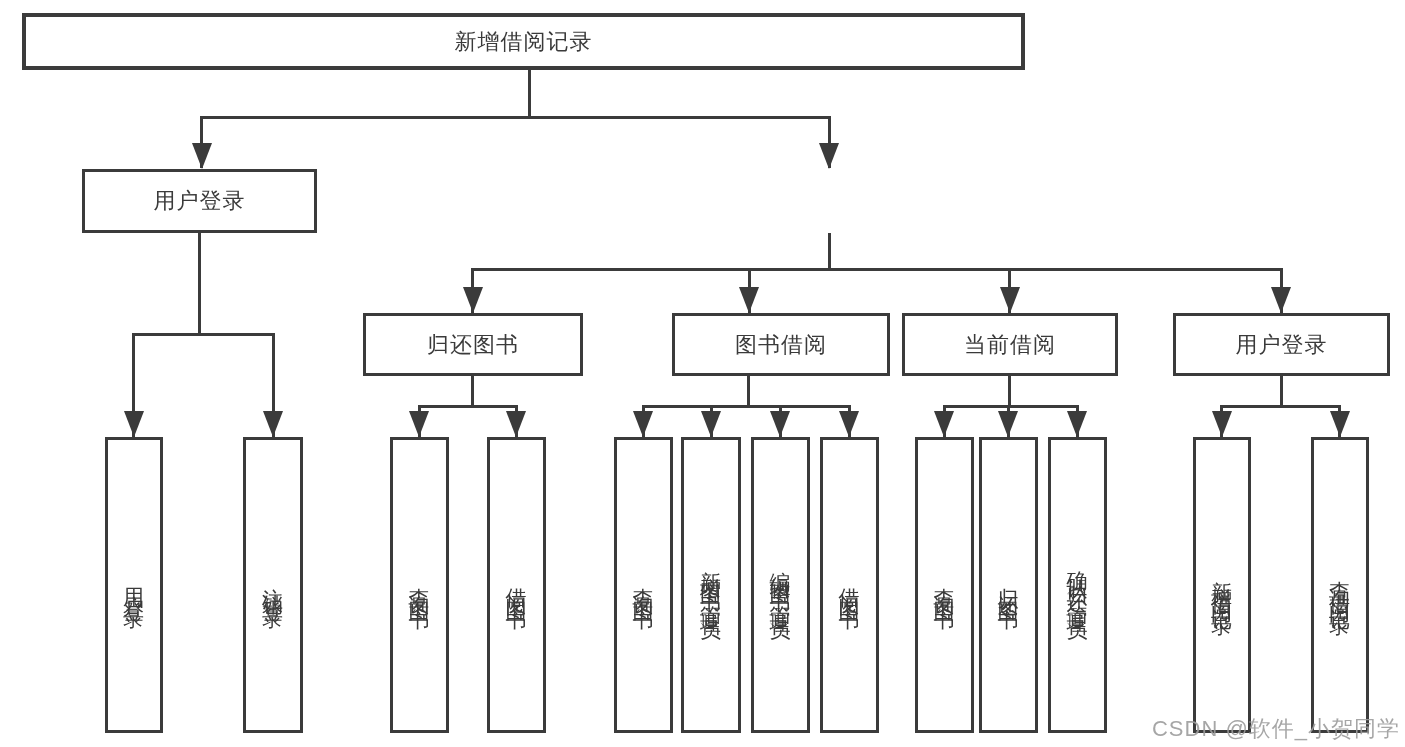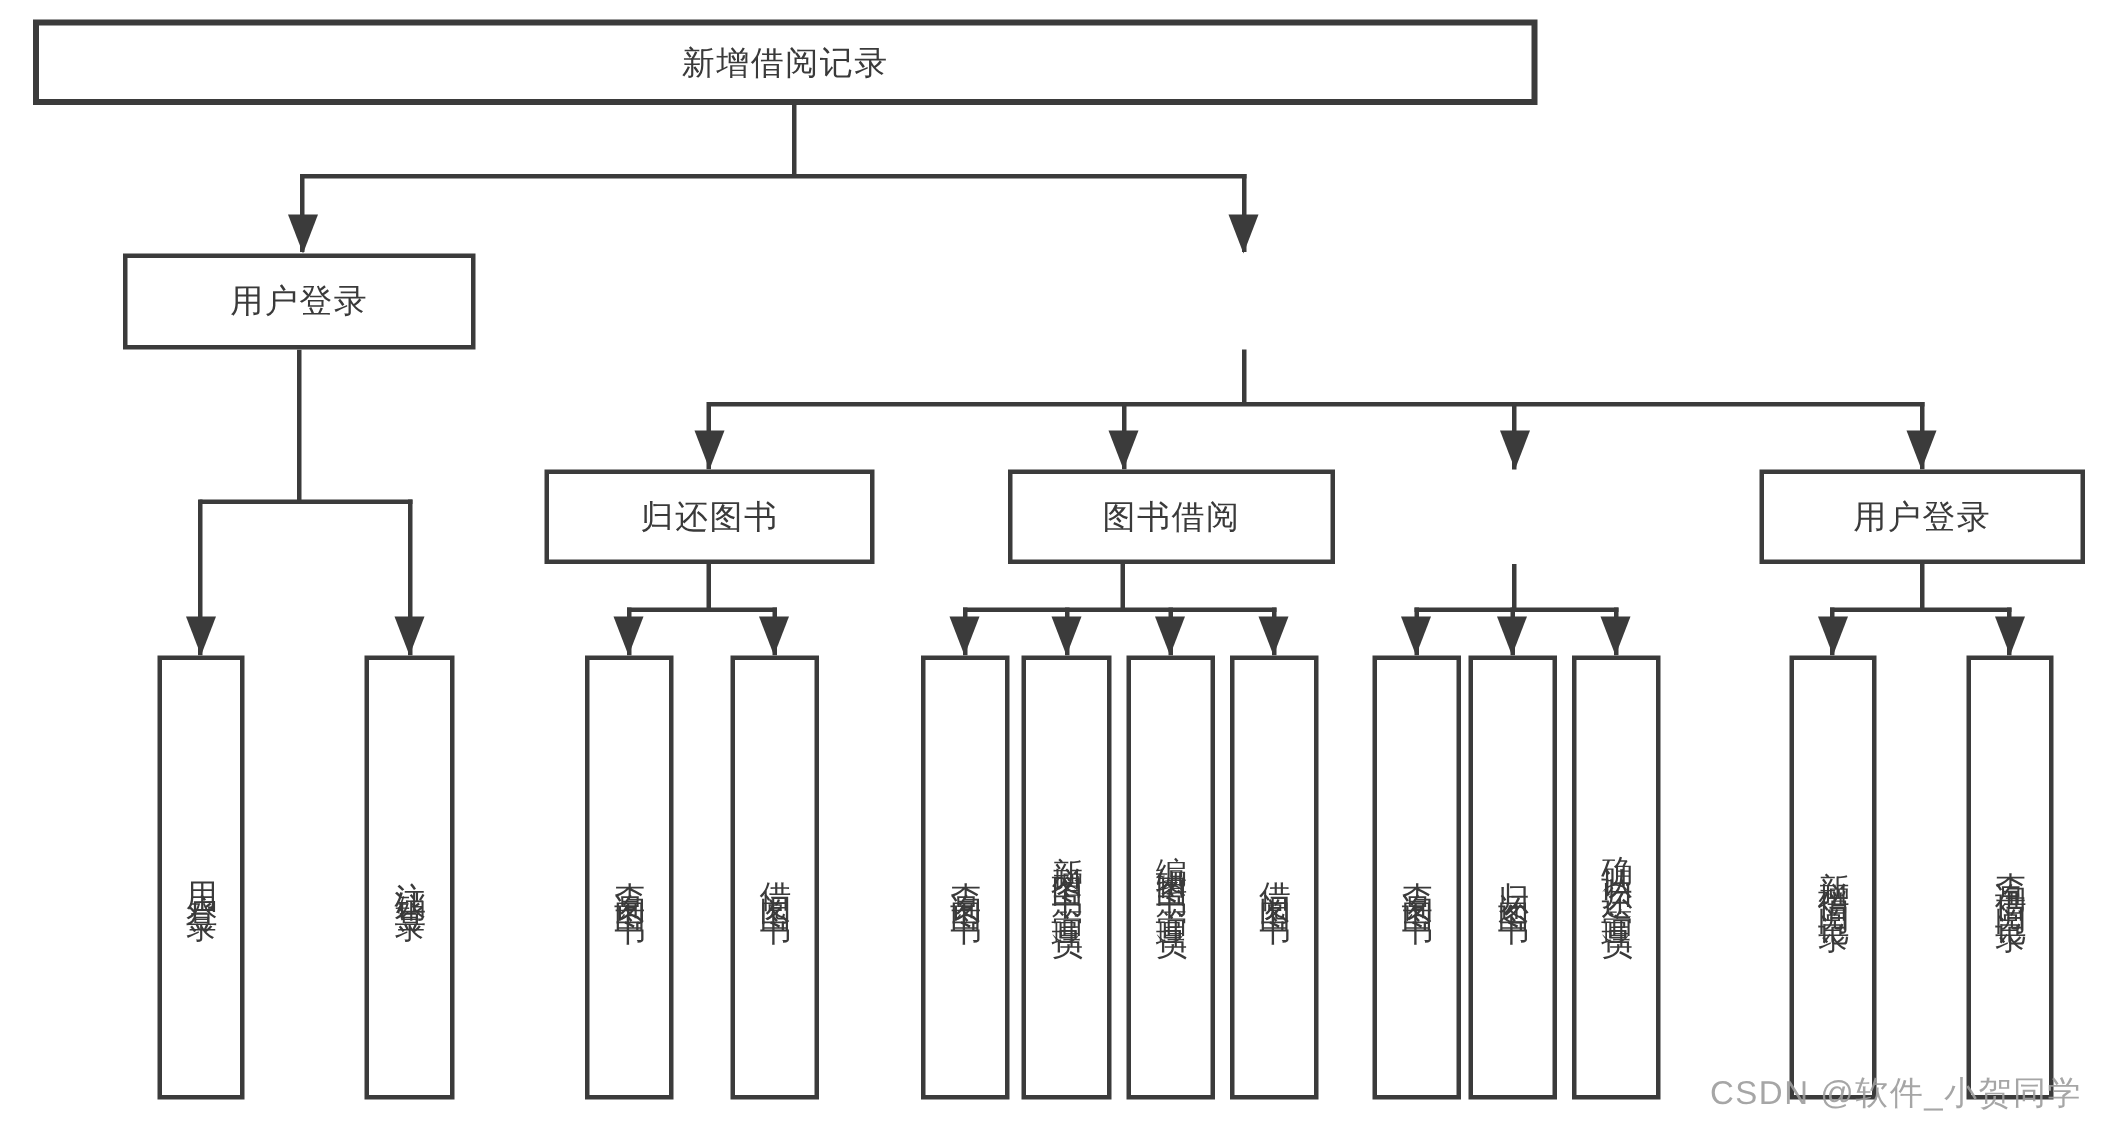--- a/index.html
+++ b/index.html
@@ -39,21 +39,21 @@
   .v{position:absolute;width:3px;background:var(--line);z-index:1;}
   .h{position:absolute;height:3px;background:var(--line);z-index:1;}
   .a{
     position:absolute;width:0;height:0;z-index:1;
     border-left:10px solid transparent;
     border-right:10px solid transparent;
     border-top:26px solid var(--line);
   }
   .watermark{
     position:absolute;
-    top:714px;right:17px;
+    top:714px;right:5px;
     font-size:22px;
     color:var(--wm);
     opacity:.9;
     z-index:5;
     letter-spacing:1px;
     white-space:nowrap;
   }
 </style>
 </head>
 <body>
@@ -126,20 +126,23 @@
   <div class="box lvl" style="left:82px;top:169px;width:235px;height:64px">
     <span>用户登录</span>
   </div>
 
   <div class="box lvl" style="left:363px;top:313px;width:220px;height:63px">
     <span>归还图书</span>
   </div>
   <div class="box lvl" style="left:672px;top:313px;width:218px;height:63px">
     <span>图书借阅</span>
   </div>
+  <div class="box lvl" style="left:902px;top:313px;width:216px;height:63px">
+    <span>当前借阅</span>
+  </div>
   <div class="box lvl" style="left:1173px;top:313px;width:217px;height:63px">
     <span>用户登录</span>
   </div>
 
   <div class="box leaf" style="left:105px;top:437px;width:58px;height:296px">
     <span class="vtext">用户登录</span>
   </div>
   <div class="box leaf" style="left:243px;top:437px;width:60px;height:296px">
     <span class="vtext">注销登录</span>
   </div>

